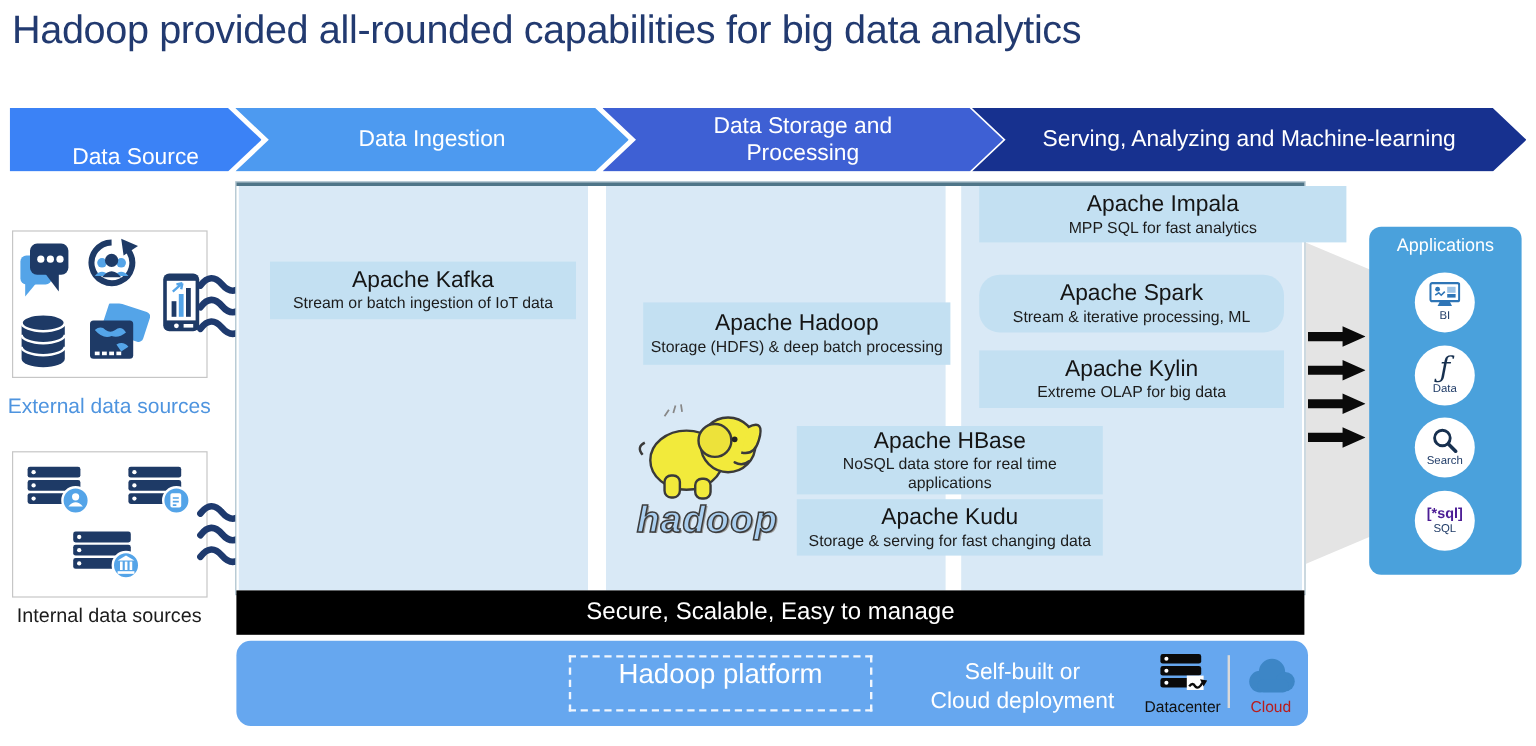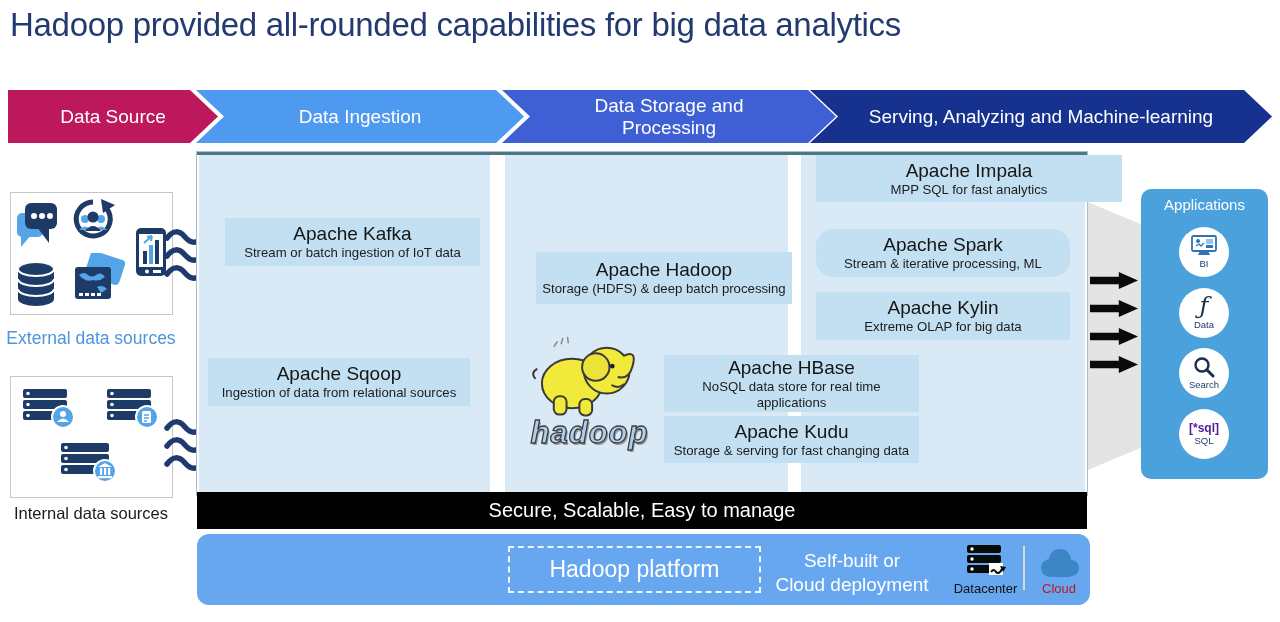--- a/index.html
+++ b/index.html
@@ -5,21 +5,21 @@
   html,body{margin:0;padding:0;background:#fff;}
   #stage{position:relative;width:1280px;height:622px;background:#fff;overflow:hidden;
          font-family:"Liberation Sans",sans-serif;}
   
   .title{position:absolute;left:10px;top:6px;font-size:33px;font-weight:500;color:#223A70;letter-spacing:-.3px;}
   
   .stage-arrow{position:absolute;top:90px;height:53px;display:flex;align-items:center;justify-content:center;
                color:#fff;font-size:19px;text-align:center;line-height:1.15;}
   .notch{clip-path:polygon(0 0,calc(100% - 28px) 0,100% 50%,calc(100% - 28px) 100%,0 100%,28px 50%);}
   .flat{clip-path:polygon(0 0,calc(100% - 28px) 0,100% 50%,calc(100% - 28px) 100%,0 100%);}
-  .s1{left:8px;width:210px;background:#be185d;}
+  .s1{left:8px;width:210px;background:#3b82f6;align-items:flex-end;}
   .s2{left:196px;width:328px;background:#4D9AF0;}
   .s3{left:502px;width:334px;background:#3E60D4;}
   .s3 span{display:block;max-width:170px;}
   .s4{left:810px;width:462px;background:#17318F;}
   
   .srcbox{position:absolute;background:#fff;border:1px solid #C6C6C6;}
   .ext{left:10px;top:192px;width:161px;height:121px;}
   .int{left:10px;top:376px;width:161px;height:120px;}
   .srclabel{position:absolute;width:182px;text-align:center;}
   .extlabel{left:0;top:328px;font-size:17.5px;color:#4E94DF;}
@@ -47,22 +47,22 @@
   .kudu{left:664px;top:416px;width:255px;height:47px;}
   
   .wordmark{position:absolute;left:512px;top:415px;width:155px;text-align:center;
             font-size:31px;font-weight:bold;font-style:italic;color:#AACFF0;letter-spacing:1px;
             -webkit-text-stroke:1.3px #3c3c3c;text-shadow:1.5px 1.5px 0 #9a9a9a;}
   
   .secure{position:absolute;left:197px;top:492px;width:890px;height:37px;background:#000;
           color:#fff;font-size:20px;display:flex;align-items:center;justify-content:center;}
   
   .footer{position:absolute;left:197px;top:534px;width:893px;height:71px;background:#66A7EF;border-radius:12px;}
-  .platbox{position:absolute;left:508px;top:546px;width:253px;height:47px;border:2px dashed rgba(255,255,255,.9);
-           display:flex;align-items:center;justify-content:center;color:#fff;font-size:23px;box-sizing:border-box;}
+  .platbox{position:absolute;left:474px;top:546px;width:253px;height:47px;border:2px dashed rgba(255,255,255,.9);
+           display:flex;justify-content:center;color:#fff;font-size:23px;box-sizing:border-box;}
   .deploy{position:absolute;left:762px;top:549px;width:180px;text-align:center;color:#fff;font-size:19px;line-height:1.25;}
   .dclabel{position:absolute;left:938px;top:581px;width:95px;text-align:center;font-size:13px;color:#101010;}
   .divider{position:absolute;left:1023px;top:546px;width:2px;height:44px;background:#D9D9D9;}
   .cllabel{position:absolute;left:1030px;top:581px;width:58px;text-align:center;font-size:13px;color:#b91c1c;}
   
   .funnel{position:absolute;left:1088px;top:202px;width:57px;height:268px;background:#E4E4E4;
           clip-path:polygon(0 0,100% 9%,100% 91%,0 100%);}
   .barrow{position:absolute;left:1090px;width:48px;height:19px;background:#0a0a0a;
           clip-path:polygon(0 30%,60% 30%,60% 5%,100% 50%,60% 95%,60% 70%,0 70%);}
   .apps{position:absolute;left:1141px;top:189px;width:127px;height:290px;background:#4AA1DC;border-radius:10px;}
@@ -235,24 +235,20 @@
 
   <div class="container"></div>
   <div class="col col1"></div>
   <div class="col col2"></div>
   <div class="col col3"></div>
 
   <div class="comp kafka">
     <div class="t">Apache Kafka</div>
     <div class="s">Stream or batch ingestion of IoT data</div>
   </div>
-  <div class="comp sqoop">
-    <div class="t">Apache Sqoop</div>
-    <div class="s">Ingestion of data from relational sources</div>
-  </div>
   <div class="comp hadoopbox">
     <div class="t">Apache Hadoop</div>
     <div class="s">Storage (HDFS) &amp; deep batch processing</div>
   </div>
   <div class="comp impala">
     <div class="t">Apache Impala</div>
     <div class="s">MPP SQL for fast analytics</div>
   </div>
   <div class="comp spark">
     <div class="t">Apache Spark</div>

